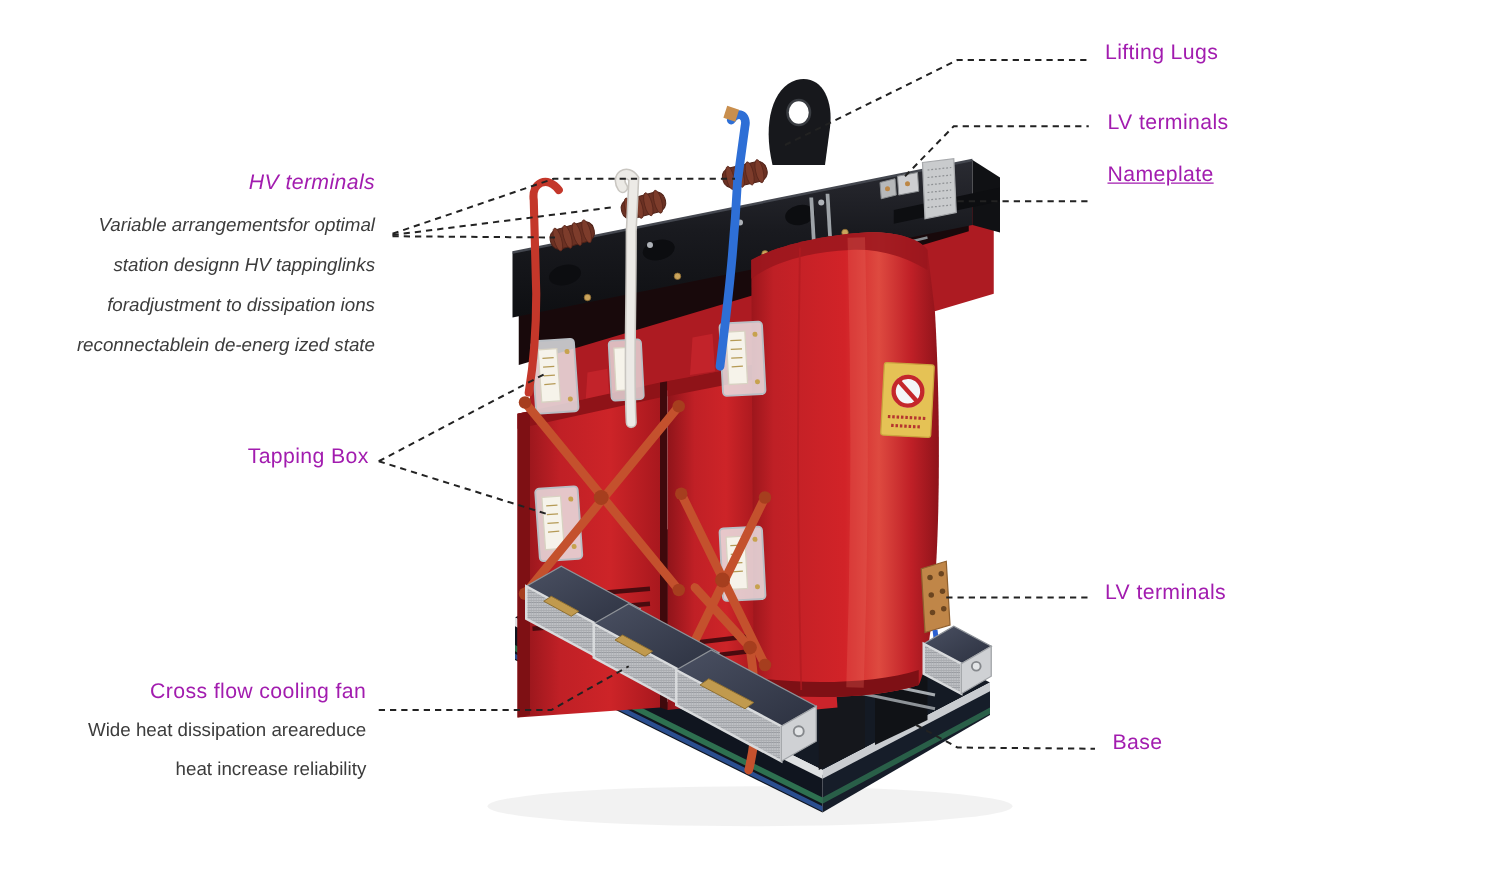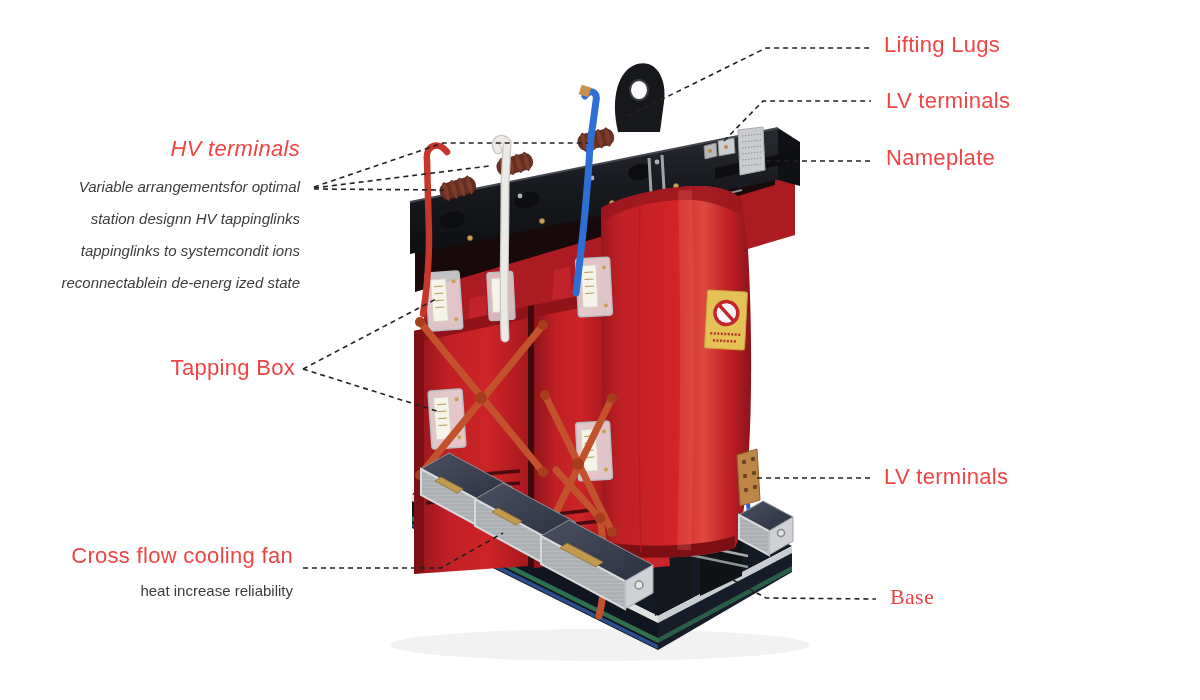--- a/index.html
+++ b/index.html
@@ -1,34 +1,34 @@
 <!DOCTYPE html>
 <html><head>
 <meta charset="utf-8">
 <style>
   html,body{margin:0;padding:0;background:#ffffff;}
   #page{position:relative;width:1200px;height:700px;background:#ffffff;overflow:hidden;
         font-family:"Liberation Sans", sans-serif;}
   #scene{position:absolute;left:0;top:0;width:1200px;height:700px;}
   .ann{position:absolute;white-space:nowrap;}
-  .label-lg{font-size:22px;color:#ef4444;letter-spacing:.3px;}
+  .label-lg{font-size:17px;color:#a21caf;letter-spacing:.3px;}
   .desc{font-size:15px;color:#3c3c3c;margin-left:18px;}
   .right-col .desc-line{text-align:right;}
   #hv-block{top:136px;right:900px;text-align:right;font-style:italic;}
   #hv-block .label-lg{margin-bottom:9px;}
   #hv-block .desc-line{line-height:32px;}
   #tap-block{top:355px;right:905px;}
   #fan-block{top:543px;right:907px;text-align:right;}
   #fan-block .label-lg{margin-bottom:6px;}
   #fan-block .desc-line{line-height:31px;}
   #lbl-lifting{left:884px;top:32px;}
   #lbl-lvtop{left:886px;top:88px;}
-  #lbl-nameplate{left:886px;top:145px;}
+  #lbl-nameplate{left:886px;top:130px;text-decoration:underline;}
   #lbl-lvside{left:884px;top:464px;}
-  #lbl-base{left:890px;top:584px;font-family:Liberation Serif, serif;}
+  #lbl-base{left:890px;top:584px;}
 </style>
 </head>
 <body>
 
 <div id="page">
 
   <svg id="scene" viewBox="0 0 1200 700">
     <defs>
       <linearGradient id="gradRight" x1="0" y1="0" x2="1" y2="0">
         <stop offset="0" stop-color="#9c161c"></stop>
@@ -344,30 +344,31 @@
       <path d="M303,568 L441,568 L503,533"></path>
       <path d="M757,478 L871,478"></path>
       <path d="M733,580 L766,598 L876,599"></path>
     </g>
   </svg>
 
   <div class="ann right-col" id="hv-block">
     <div class="label-lg">HV terminals</div>
     <div class="desc desc-line">Variable arrangementsfor optimal</div>
     <div class="desc desc-line">station designn HV tappinglinks</div>
-    <div class="desc desc-line">tappinglinks to systemcondit ions</div>
+    <div class="desc desc-line">foradjustment to dissipation ions</div>
     <div class="desc desc-line">reconnectablein de-energ ized state</div>
   </div>
 
   <div class="ann" id="tap-block">
     <div class="label-lg">Tapping Box</div>
   </div>
 
   <div class="ann right-col" id="fan-block">
     <div class="label-lg">Cross flow cooling fan</div>
+    <div class="desc desc-line">Wide heat dissipation areareduce</div>
     <div class="desc desc-line">heat increase reliability</div>
   </div>
 
   <div class="ann label-lg" id="lbl-lifting">Lifting Lugs</div>
   <div class="ann label-lg" id="lbl-lvtop">LV terminals</div>
   <div class="ann label-lg" id="lbl-nameplate">Nameplate</div>
   <div class="ann label-lg" id="lbl-lvside">LV terminals</div>
   <div class="ann label-lg" id="lbl-base">Base</div>
 
 </div>

